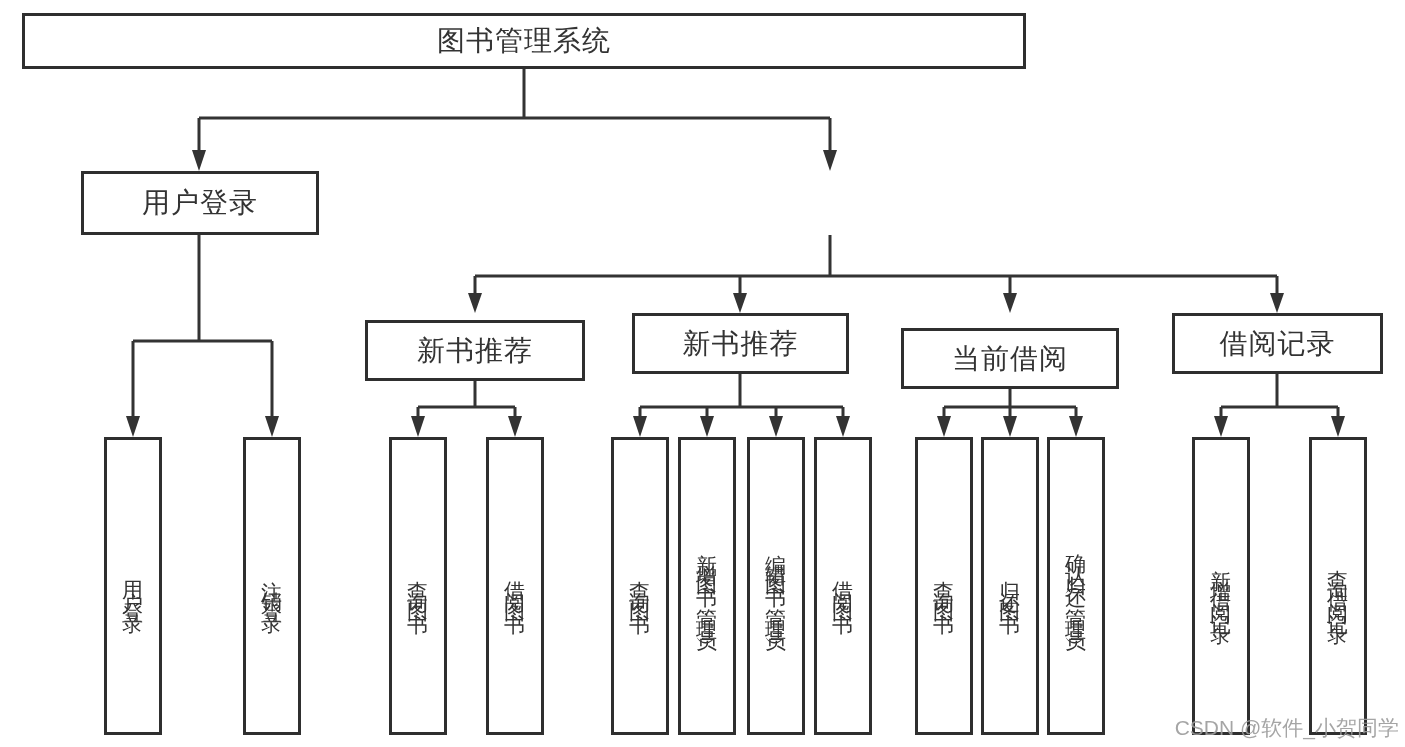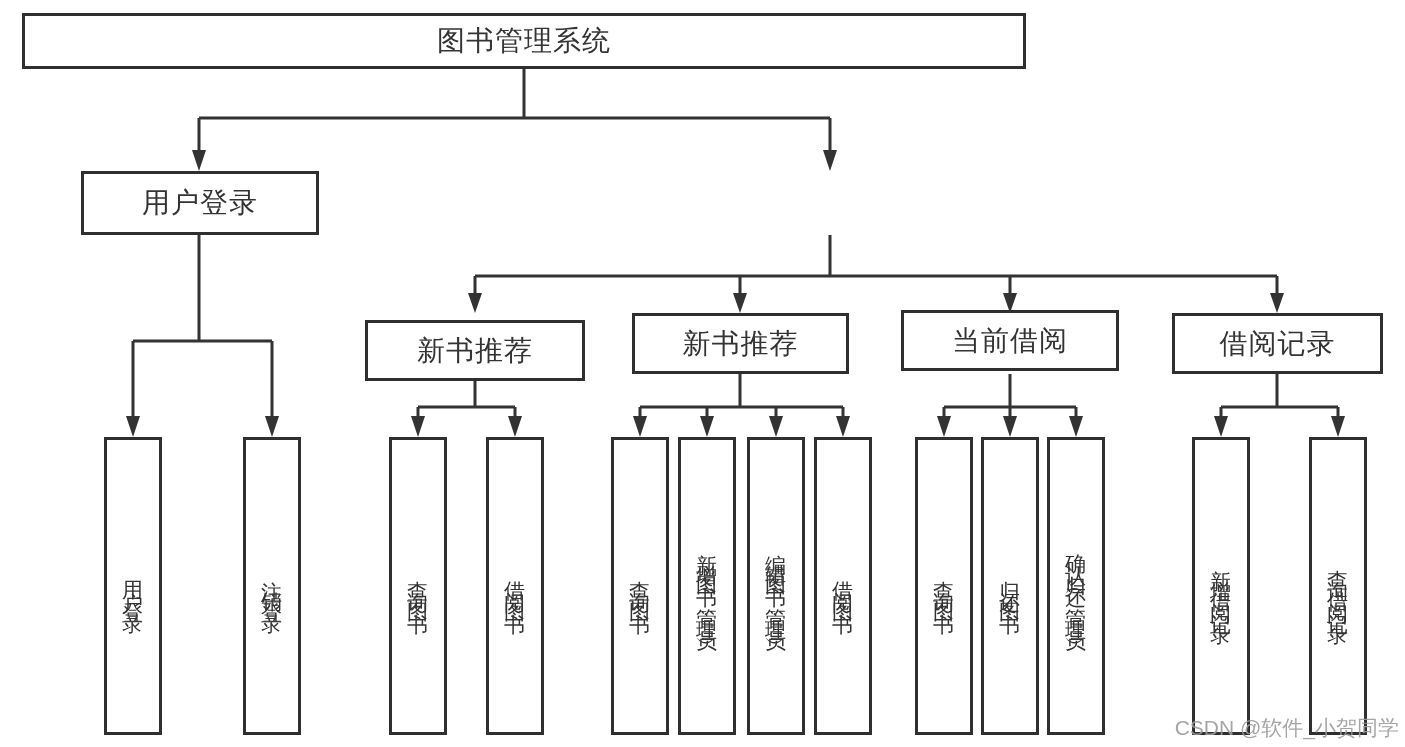--- a/index.html
+++ b/index.html
@@ -112,21 +112,21 @@
   <div class="node" style="left:81px; top:171px; width:238px; height:64px;">
     <span class="lbl">用户登录</span>
   </div>
 
   <div class="node" style="left:365px; top:313px; width:220px; height:61px;margin-top:7px;">
     <span class="lbl">新书推荐</span>
   </div>
   <div class="node" style="left:632px; top:313px; width:217px; height:61px;">
     <span class="lbl">新书推荐</span>
   </div>
-  <div class="node" style="left:901px; top:310px; width:218px; height:61px;">
+  <div class="node" style="left:901px; top:328px; width:218px; height:61px;">
     <span class="lbl">当前借阅</span>
   </div>
   <div class="node" style="left:1172px; top:313px; width:211px; height:61px;">
     <span class="lbl">借阅记录</span>
   </div>
 
   <div class="node vnode" style="left:104px; top:437px; width:58px; height:298px;">
     <span class="lbl">用户登录</span>
   </div>
   <div class="node vnode" style="left:243px; top:437px; width:58px; height:298px;">

